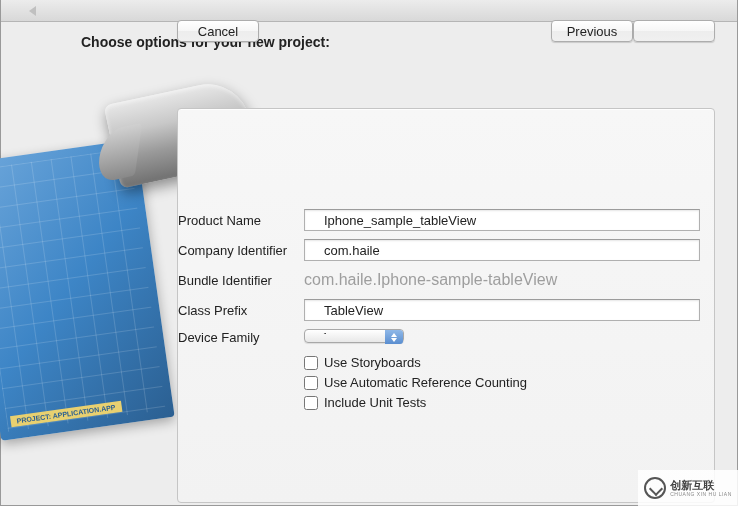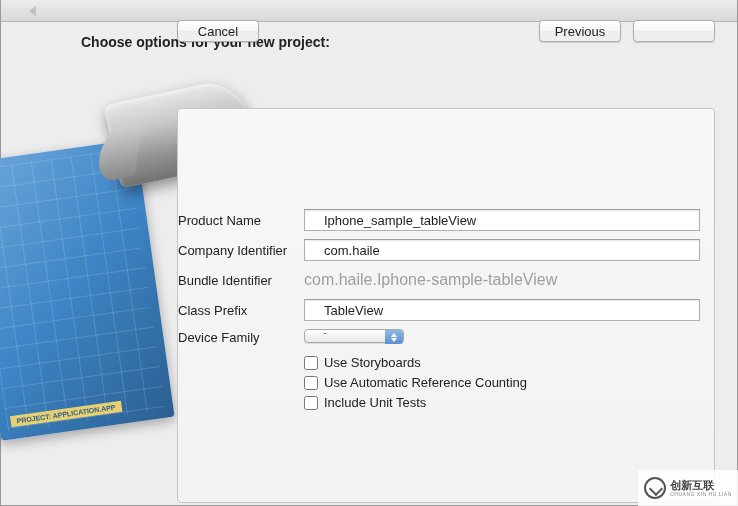--- a/index.html
+++ b/index.html
@@ -298,21 +298,20 @@
       left: 176px;
       right: 22px;
       bottom: 18px;
       display: flex;
       justify-content: space-between;
       z-index: 4;
     }
     
     .button-right-group {
       display: flex;
-      gap: 12px;
     }
     
     .mac-button {
       height: 22px;
       min-width: 82px;
       border: 1px solid #adadad;
       border-radius: 4px;
       background: linear-gradient(to bottom, #ffffff 0%, #f6f6f6 50%, #ededed 50%, #f0f0f0 100%);
       font-size: 13px;
       font-family: inherit;

